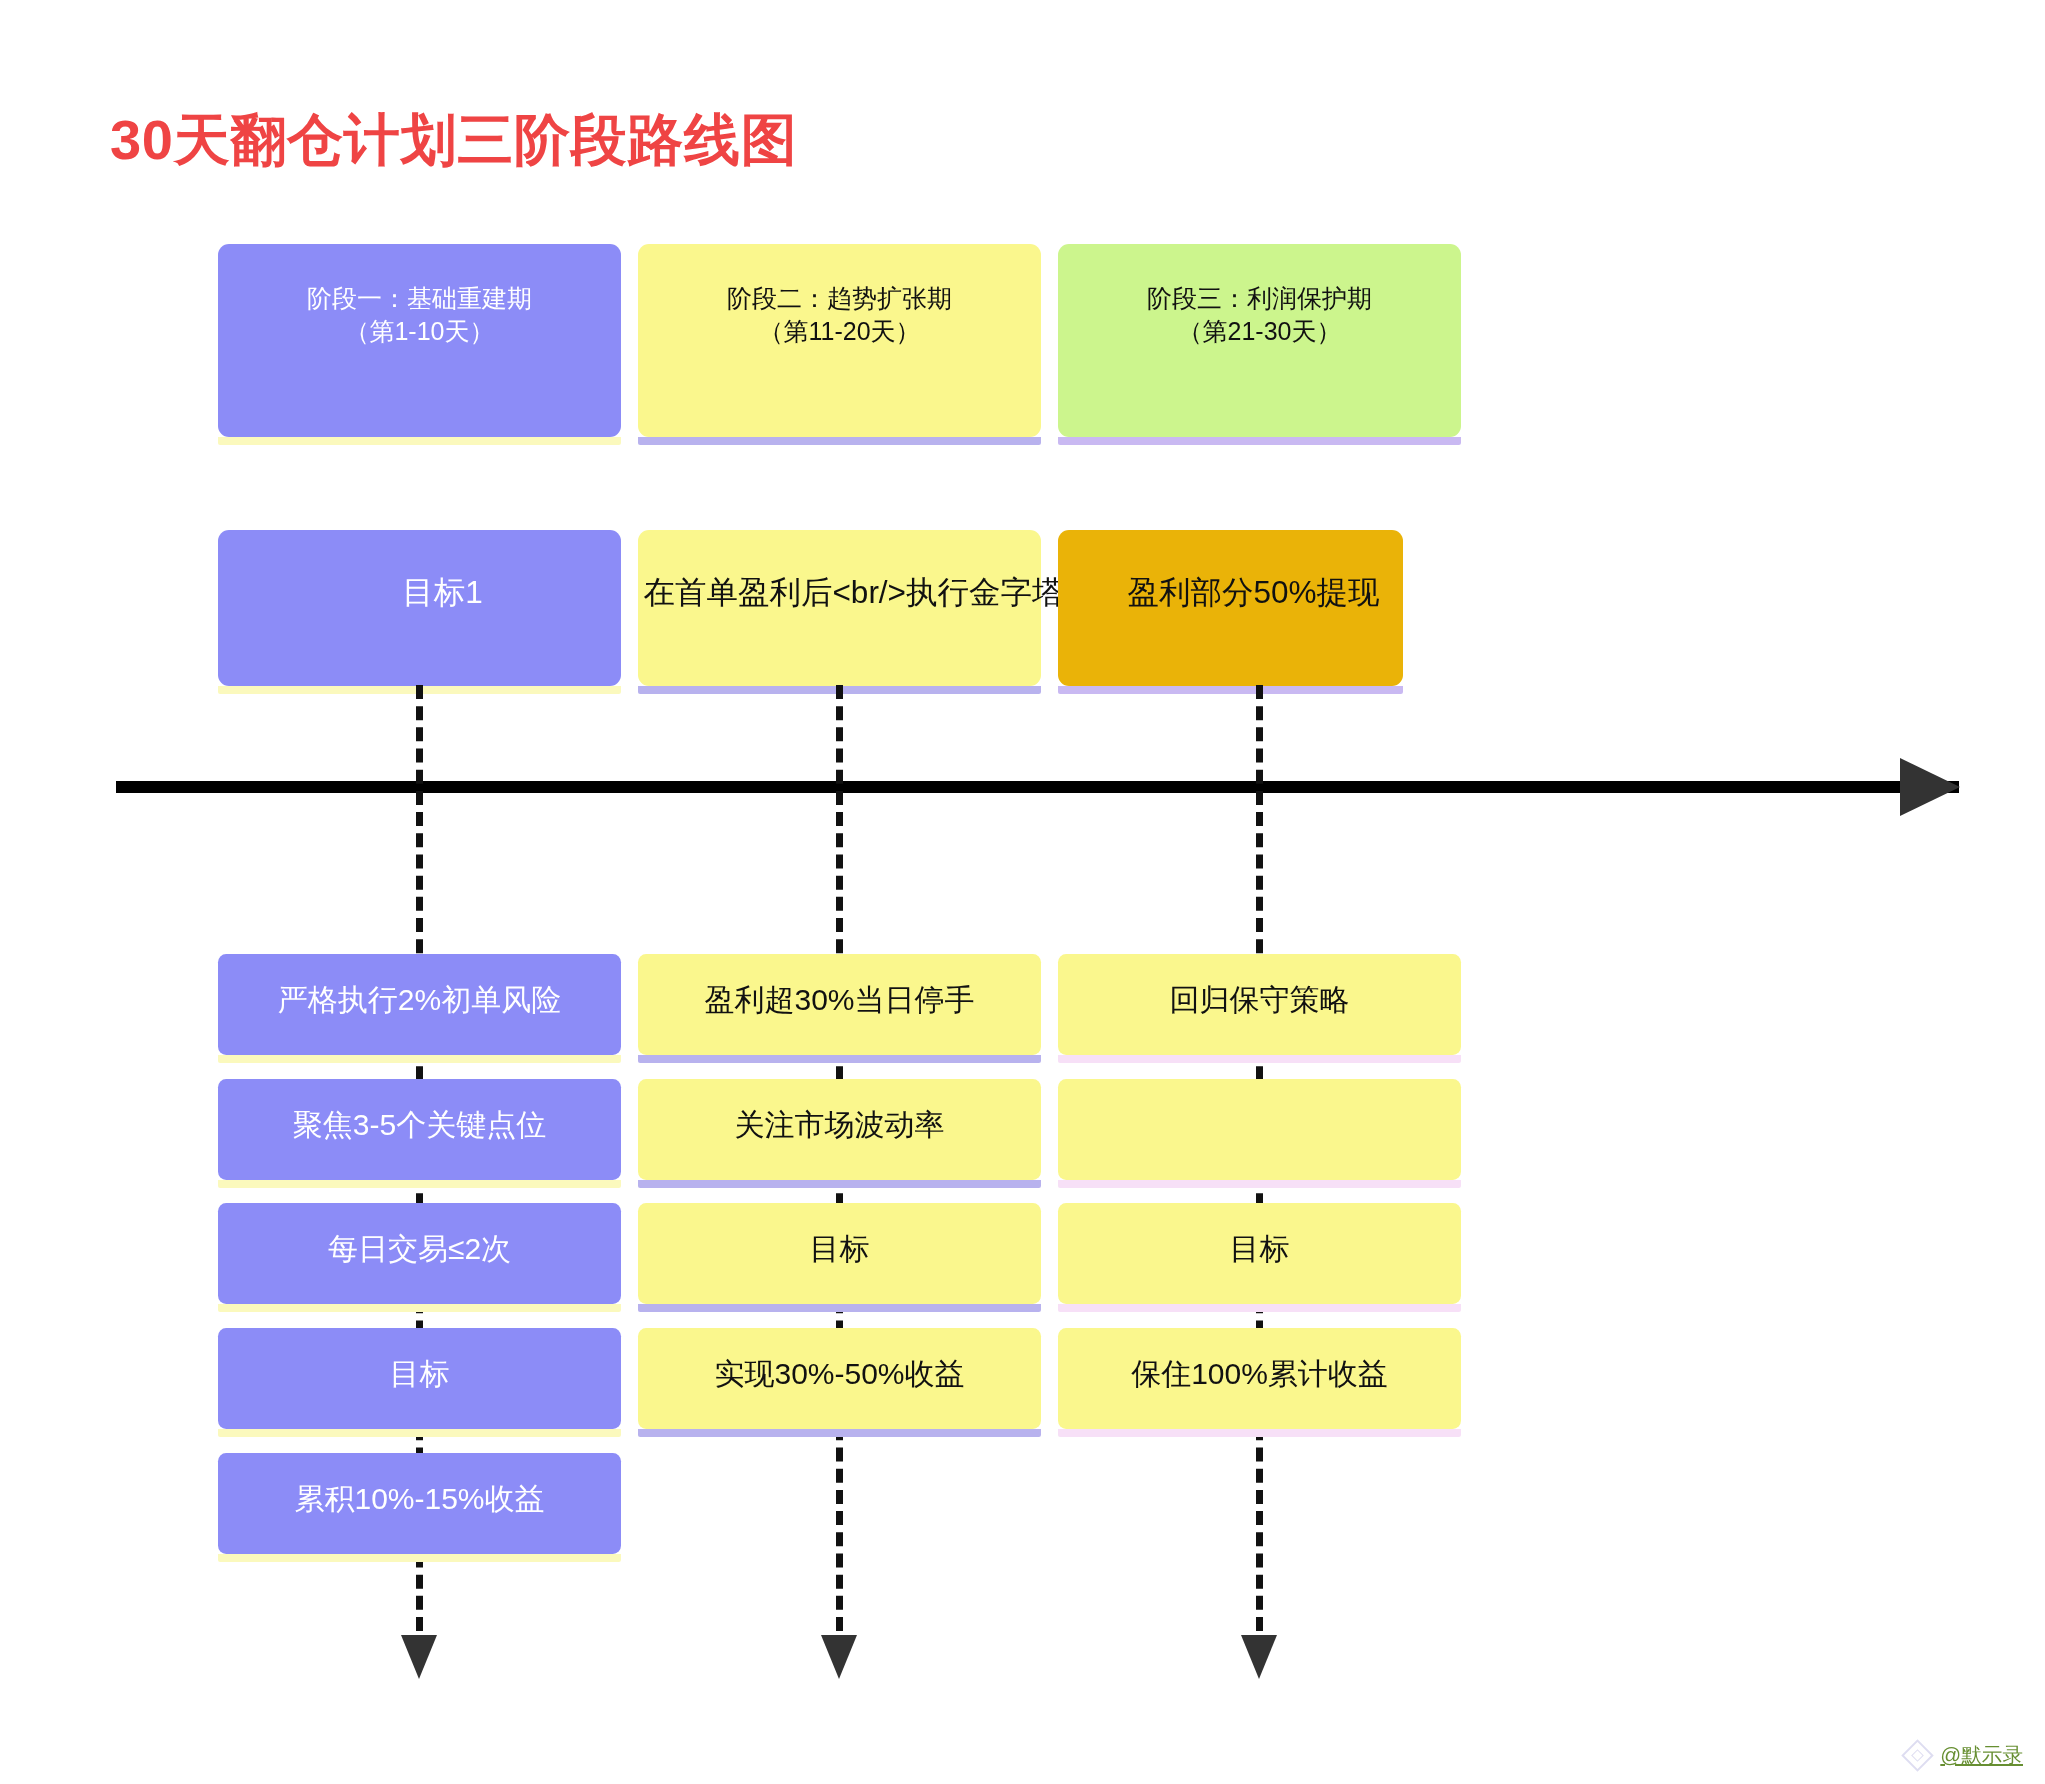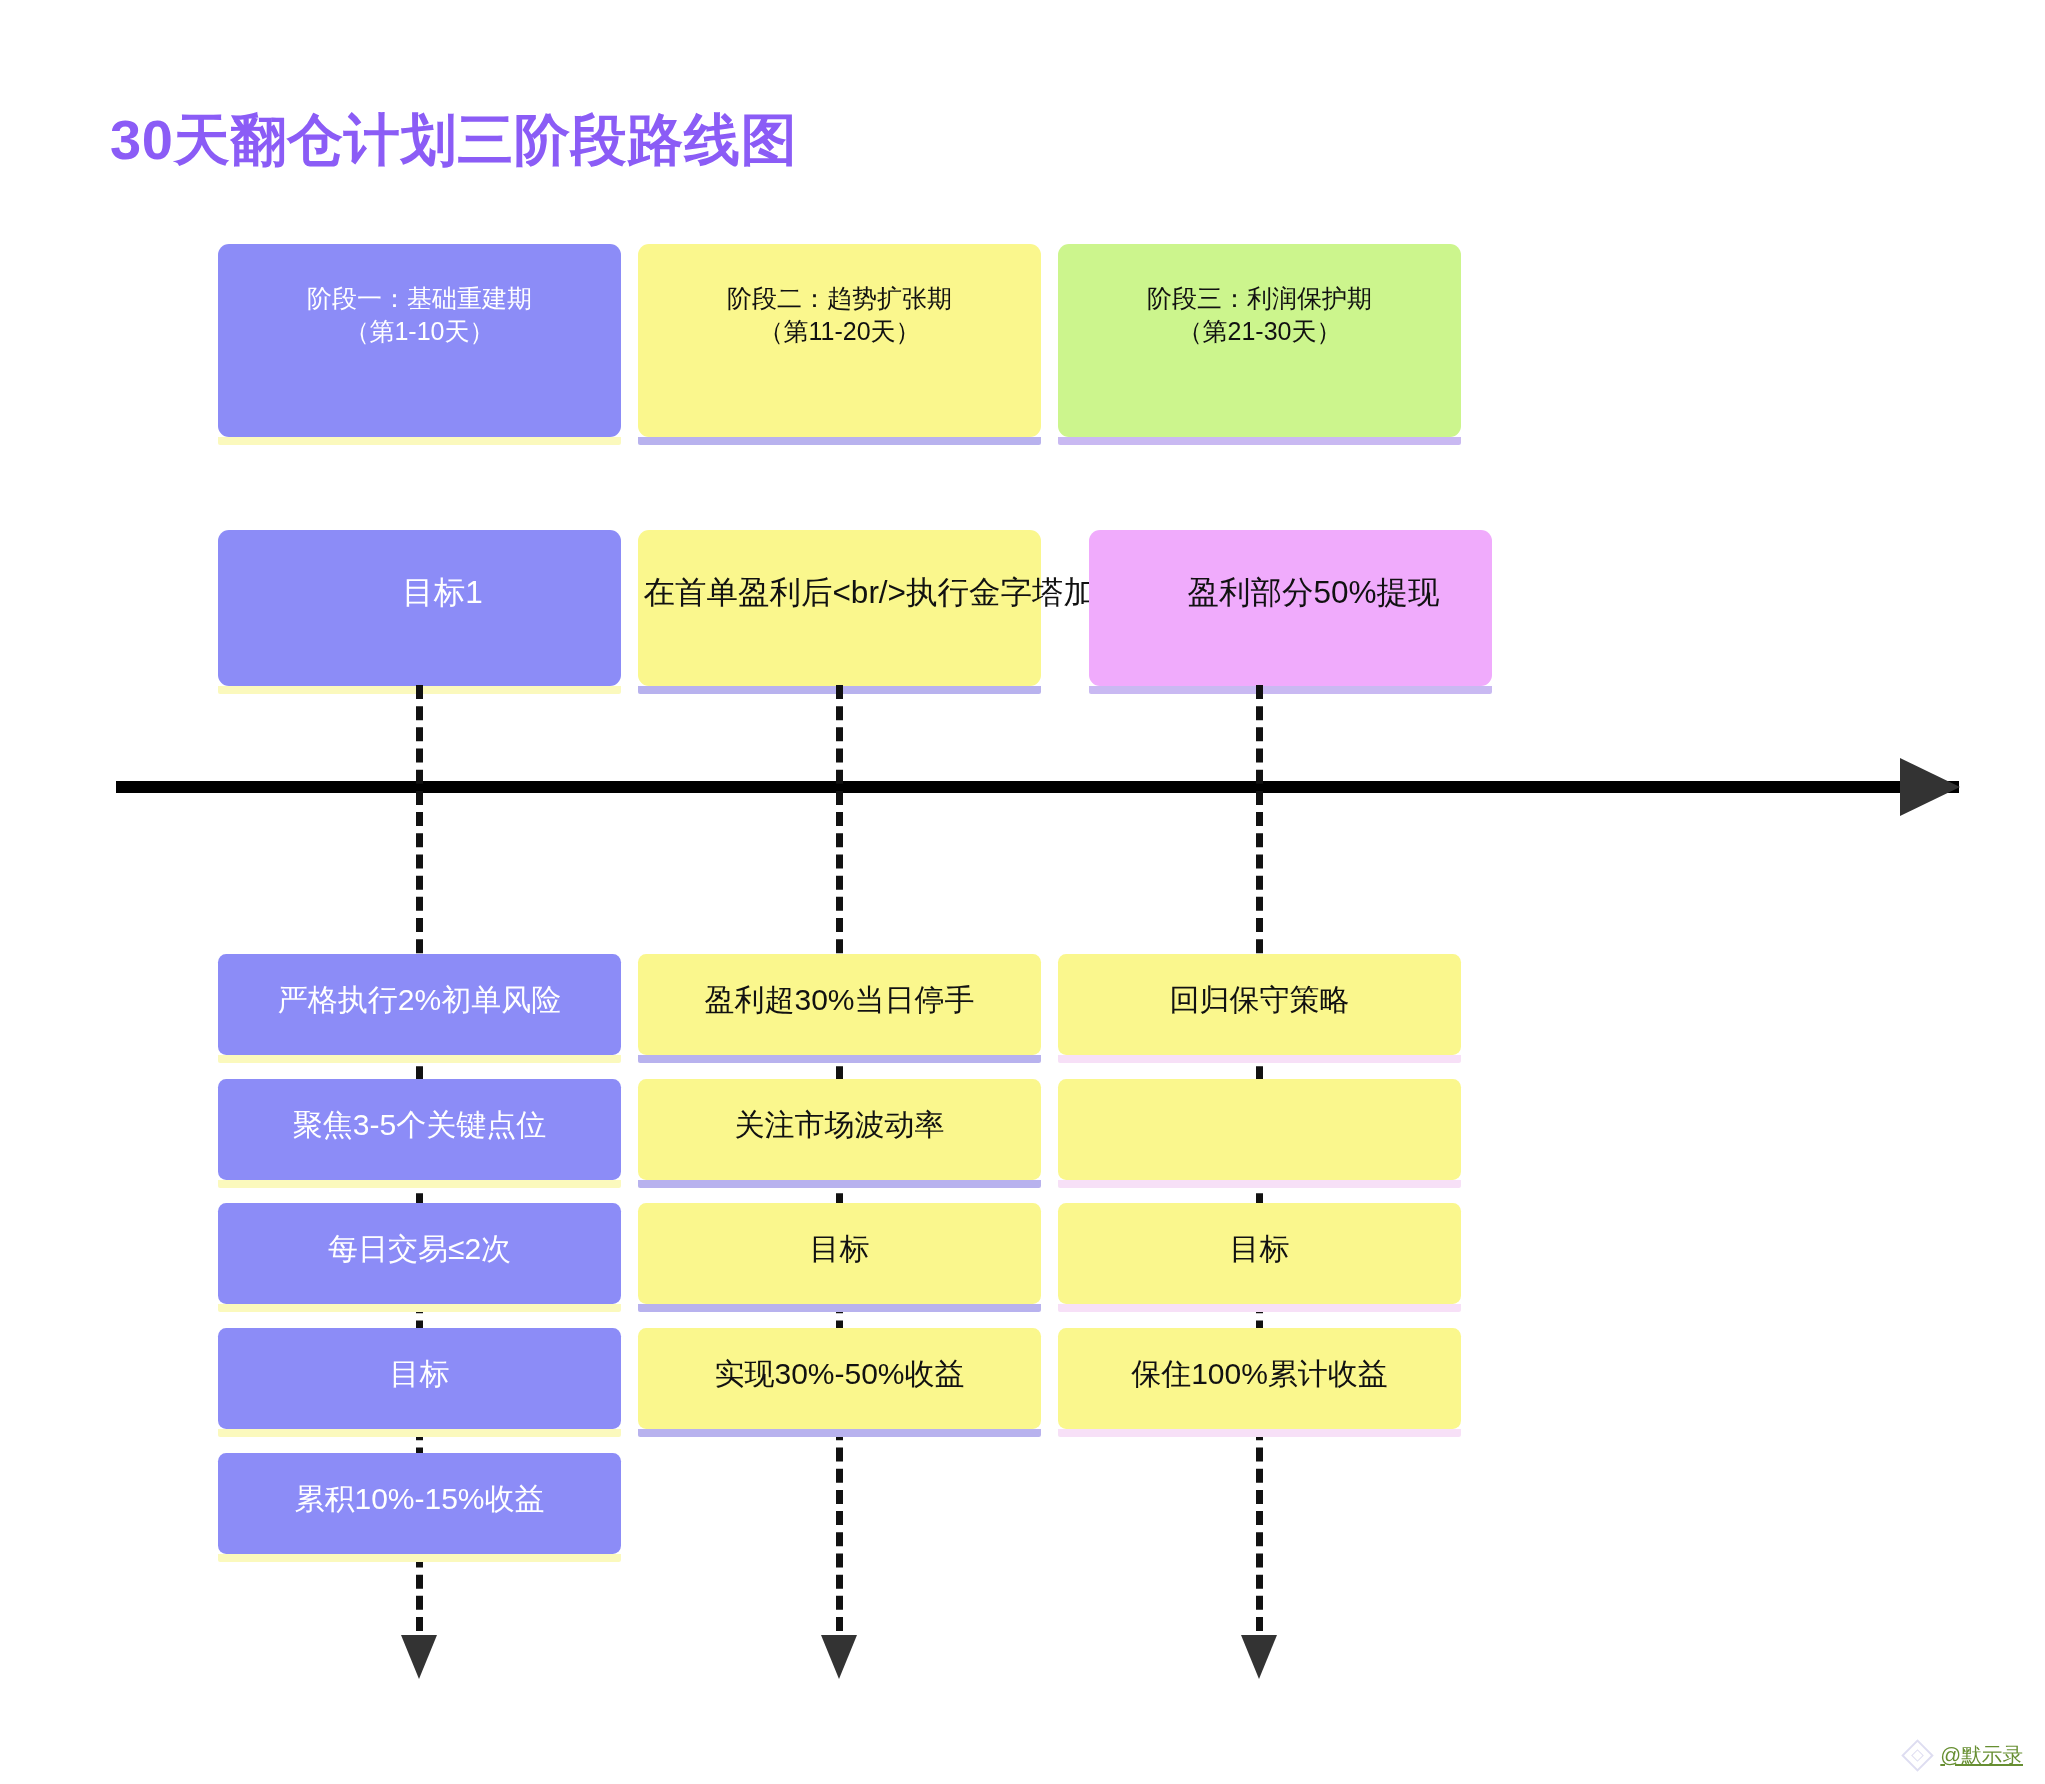--- a/index.html
+++ b/index.html
@@ -10,21 +10,21 @@
     position:relative;
     overflow:hidden;
   }
   #canvas{position:absolute;left:0;top:0;width:2046px;height:1784px;}
 
   .page-title{
     position:absolute;
     left:110px; top:103px;
     font-size:56px;
     font-weight:bold;
-    color:#8b5cf6;
+    color:#ef4444;
     letter-spacing:0.7px;
     white-space:nowrap;
   }
 
   
   .card{
     position:absolute;
     box-sizing:border-box;
     border-radius:9.6px;
     display:flex;
@@ -174,21 +174,21 @@
   <div class="card goal-card" style="left:218px;top:530px;width:403px;background:#8c8cf7;color:#ffffff;">
     <span class="card-label">目标1</span>
     <span class="strip" style="background:#fbf9bd;"></span>
   </div>
 
   <div class="card goal-card overflow" style="left:638px;top:530px;width:403px;background:#faf78d;color:#111111;">
     <span class="card-label" style="position:absolute;left:-69px;width:540px;text-align:center;top:42px;">在首单盈利后&lt;br/&gt;执行金字塔加仓</span>
     <span class="strip" style="background:#b8b2ee;"></span>
   </div>
 
-  <div class="card goal-card" style="left:1058px;top:530px;width:403px;background:#f0abfc;color:#111111;margin-left:31px;">
+  <div class="card goal-card" style="left:1058px;top:530px;width:345px;background:#eab308;color:#111111;">
     <span class="card-label">盈利部分50%提现</span>
     <span class="strip" style="background:#c9b9f2;"></span>
   </div>
 
   <div class="timeline-line"></div>
   <div class="timeline-arrow"></div>
 
   <div class="dash-line" style="left:416px;top:685px;height:946px;"></div>
   <div class="dash-arrow" style="left:401px;top:1635px;"></div>
 

